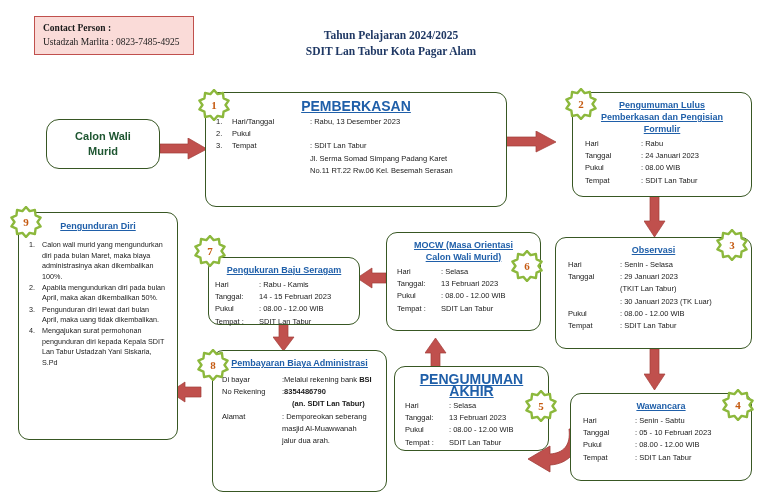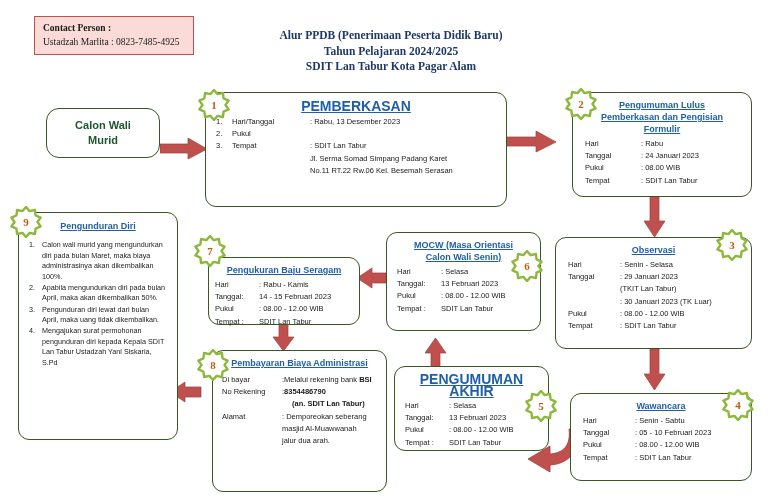--- a/index.html
+++ b/index.html
@@ -45,21 +45,21 @@
   .rw .v{flex:1 1 auto;}
 
   
   ol.nl{margin:0;padding:0;list-style:none;font-size:7.2px;line-height:10.6px;color:#1a1a1a;}
   ol.nl li{display:flex;margin-bottom:0.5px;}
   ol.nl li .n{flex:0 0 13px;}
   ol.nl li .t{flex:1 1 auto;}
 
   
   .start{
-    position:absolute;left:46px;top:108px;width:112px;height:48px;
+    position:absolute;left:46px;top:119px;width:112px;height:48px;
     border:1.6px solid #375623;border-radius:13px;background:#fff;
     display:flex;align-items:center;justify-content:center;
   }
   .start span{
     color:#1e5631;font-weight:bold;font-size:11px;text-align:center;line-height:15px;
   }
 
   
   .badge{position:absolute;width:32px;height:32px;}
   .badge .num{
@@ -78,21 +78,20 @@
 <body>
 
 <div class="stage">
 
   <div class="contact">
     <div class="c1">Contact Person :</div>
     <div class="c2">Ustadzah Marlita : 0823-7485-4925</div>
   </div>
 
   <div class="title">
-    <div>Alur PPDB (Penerimaan Peserta Didik Baru)</div>
     <div>Tahun Pelajaran 2024/2025</div>
     <div>SDIT Lan Tabur Kota Pagar Alam</div>
   </div>
 
   <div class="start">
     <span>
       <span>Calon Wali</span><br>
       <span>Murid</span>
     </span>
   </div>
@@ -271,21 +270,21 @@
       <div class="rw">
         <span class="k" style="flex:0 0 44px;">Tempat :</span>
         <span class="v"> SDIT Lan Tabur</span>
       </div>
     </div>
   </div>
 
   <div class="box" style="left:386px;top:232px;width:155px;height:99px;padding:6px 10px;">
     <div class="bx-title">
       <div>MOCW (Masa Orientasi</div>
-      <div>Calon Wali Senin)</div>
+      <div>Calon Wali Murid)</div>
     </div>
     <div class="rows" style="margin-top:3px;">
       <div class="rw">
         <span class="k" style="flex:0 0 44px;">Hari</span>
         <span class="v">:  Selasa</span>
       </div>
       <div class="rw">
         <span class="k" style="flex:0 0 44px;">Tanggal:</span>
         <span class="v"> 13 Februari 2023</span>
       </div>

